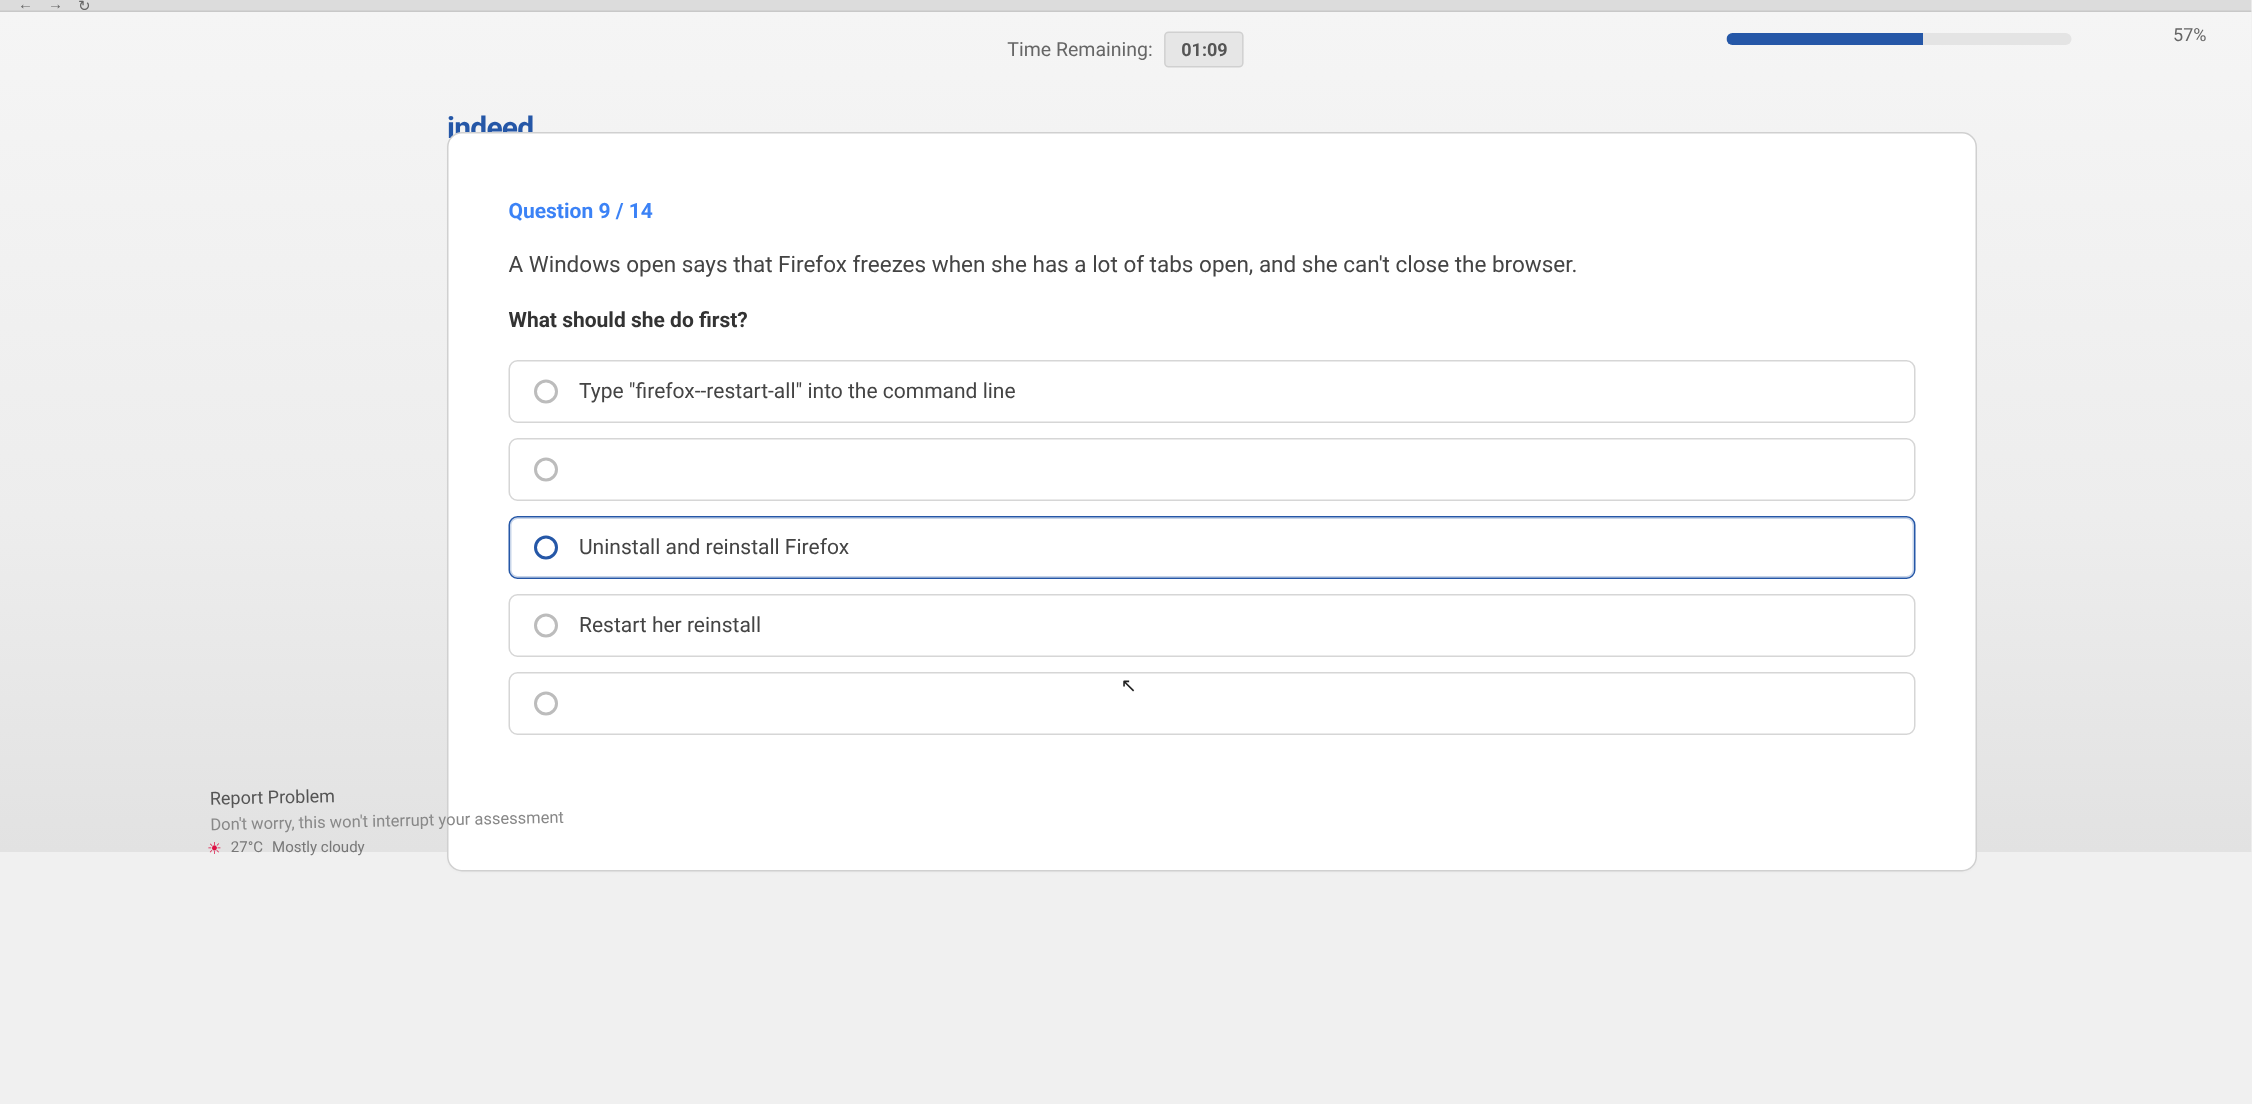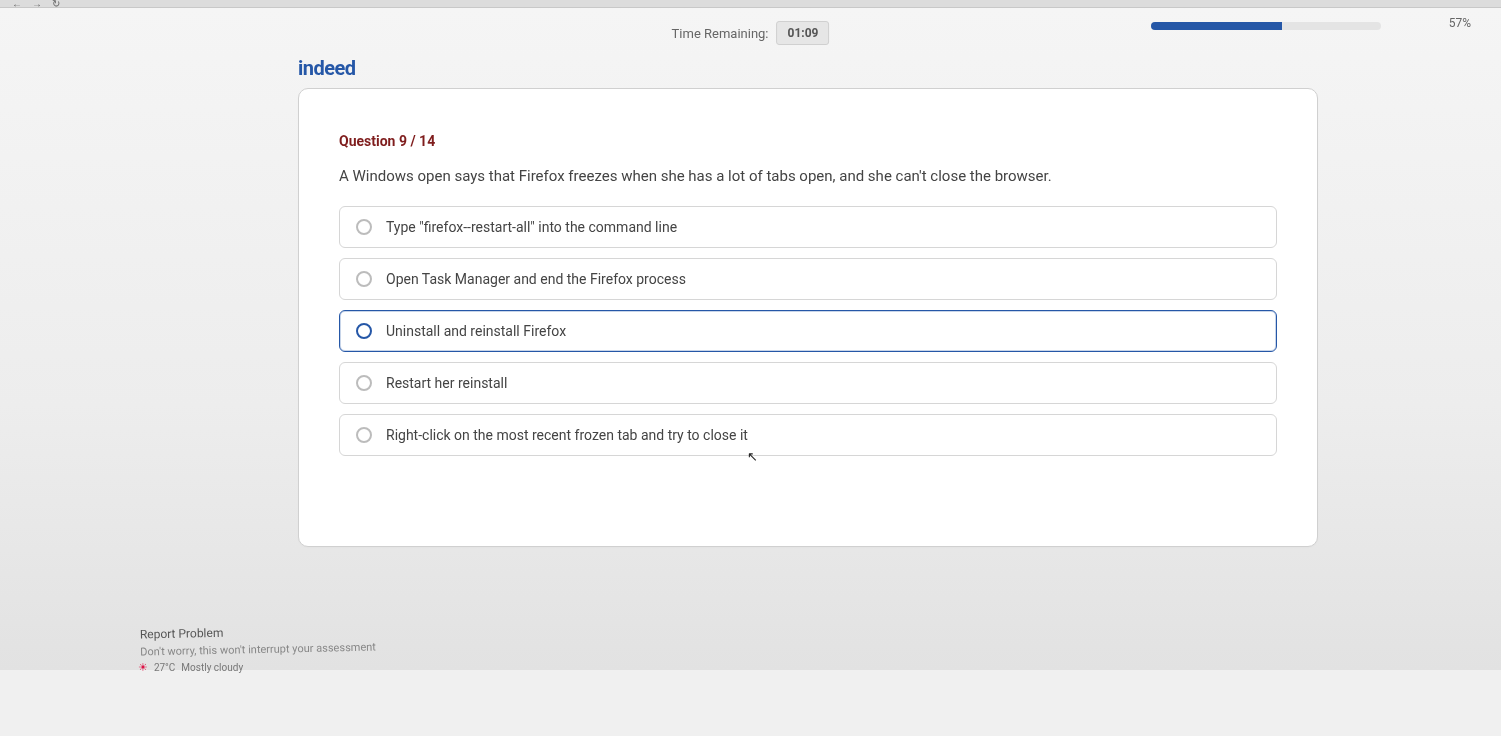--- a/index.html
+++ b/index.html
@@ -17,21 +17,21 @@
       border-bottom: 1px solid #c8c8c8;
       display: flex;
       align-items: center;
       padding: 0 12px;
       gap: 10px;
     }
     .nav-arrow { font-size: 10px; color: #666; }
     .page-body {
       padding: 10px 0 0 0;
       position: relative;
-      height: 662px;
+      height: 560px;
       background: linear-gradient(180deg, #f5f5f5 0%, #ededed 60%, #e2e2e2 100%);
     }
     .top-row {
       display: flex;
       align-items: center;
       justify-content: center;
       position: relative;
       height: 30px;
       margin-bottom: 6px;
     }
@@ -73,42 +73,42 @@
       right: 30px;
       top: -2px;
       font-size: 12px;
       color: #666;
     }
     .brand {
       position: absolute;
       left: 298px;
       top: 48px;
       display: flex;
-      align-items: flex-start;
+      align-items: center;
       gap: 4px;
     }
     .brand-main {
       color: #2557a7;
       font-size: 20px;
       font-weight: 700;
       letter-spacing: -0.5px;
     }
     .brand-sub { font-size: 10px; color: #777; margin-top: 47px; }
     .card {
       position: absolute;
       left: 298px;
       top: 80px;
       width: 1020px;
       background: #ffffff;
       border: 1px solid #d0d0d0;
       border-radius: 10px;
       padding: 44px 40px 80px 40px;
       box-shadow: 0 1px 2px rgba(0,0,0,0.02);
     }
-    .q-number { font-size: 14px; font-weight: 700; color: #7f1d1d; margin-bottom: 16px; }
+    .q-number { font-size: 14px; font-weight: 700; color: #3b82f6; margin-bottom: 16px; }
     .q-text   { font-size: 15px; color: #444; margin-bottom: 18px; line-height: 1.5; }
     .q-prompt { font-size: 14px; font-weight: 700; color: #333; margin-bottom: 18px; }
     .option {
       display: flex;
       align-items: center;
       gap: 14px;
       border: 1px solid #d6d6d6;
       border-radius: 6px;
       padding: 12px 16px;
       margin-bottom: 10px;
@@ -184,40 +184,39 @@
   </div>
 
   <div class="brand">
     <span class="brand-main">indeed</span>
     <span class="brand-sub">assessments</span>
   </div>
 
   <div class="card">
     <div class="q-number">Question 9 / 14</div>
     <div class="q-text">A Windows open says that Firefox freezes when she has a lot of tabs open, and she can't close the browser.</div>
+    <div class="q-prompt">What should she do first?</div>
 
     <div class="option">
       <span class="radio"></span>
       <span>Type "firefox--restart-all" into the command line</span>
     </div>
     <div class="option">
       <span class="radio"></span>
-      <span>Open Task Manager and end the Firefox process</span>
     </div>
     <div class="option selected">
       <span class="radio"></span>
       <span>Uninstall and reinstall Firefox</span>
     </div>
     <div class="option">
       <span class="radio"></span>
       <span>Restart her reinstall</span>
     </div>
     <div class="option">
       <span class="radio"></span>
-      <span>Right-click on the most recent frozen tab and try to close it</span>
     </div>
 
     <span class="cursor">↖</span>
   </div>
 
   <div class="footer-area">
     <div class="footer-title">Report Problem</div>
     <div class="footer-sub">Don't worry, this won't interrupt your assessment</div>
   </div>
 

